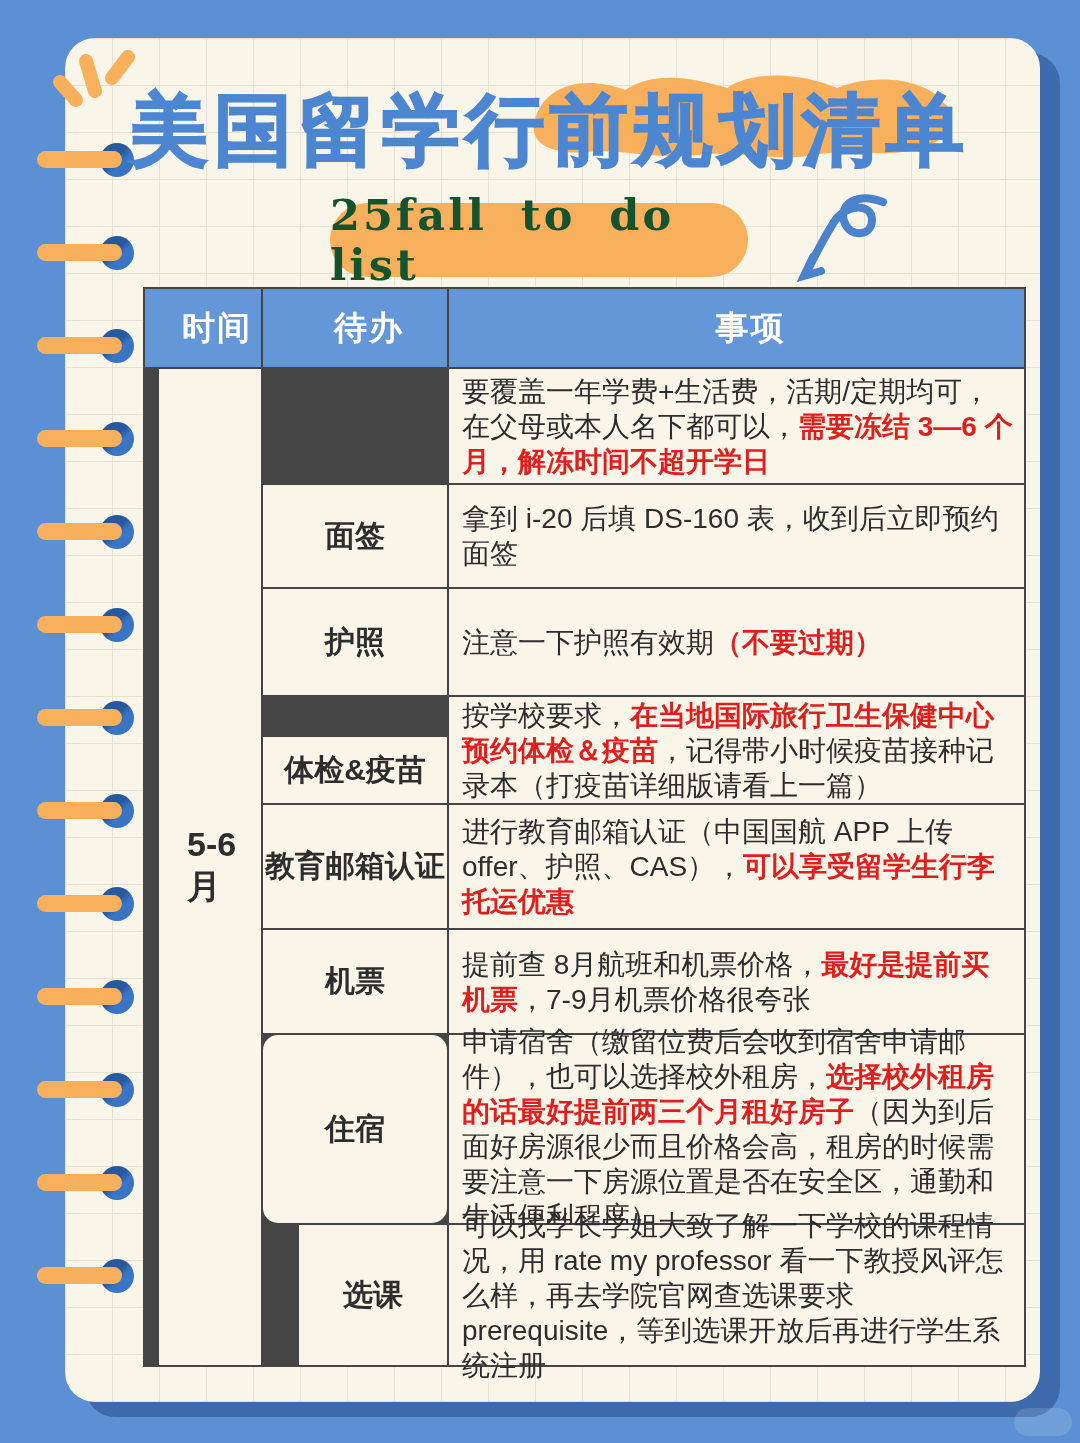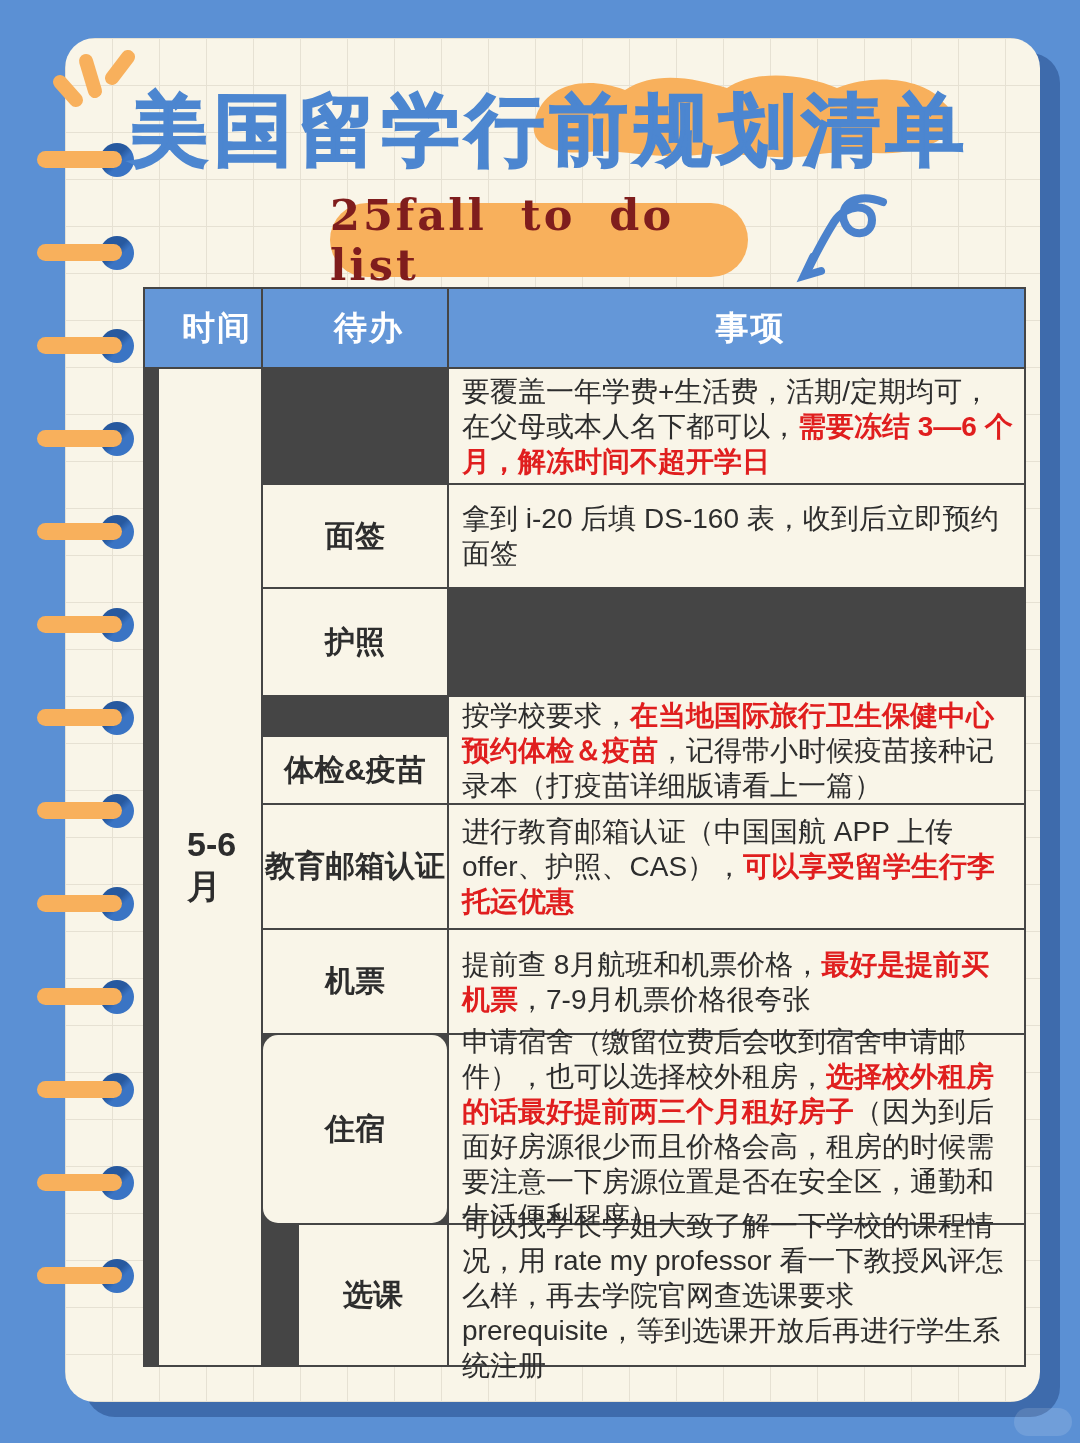--- a/index.html
+++ b/index.html
@@ -39,21 +39,21 @@
     text-align:center;font-size:78px;line-height:1.05;font-weight:900;
     color:var(--title-blue);letter-spacing:6px;white-space:nowrap;
     -webkit-text-stroke:2px var(--title-blue);
   }
   .badge{
     position:absolute;left:330px;top:203px;width:418px;height:74px;z-index:2;
     background:var(--orange);border-radius:38px;
     display:flex;align-items:center;justify-content:center;
   }
   .badge span{
-    color:#7f1d1d;font-family:"DejaVu Serif","Liberation Serif",serif;
+    color:#14532d;font-family:"DejaVu Serif","Liberation Serif",serif;
     font-size:43px;font-weight:700;letter-spacing:3px;word-spacing:16px;
   }
   .arrow-doodle{position:absolute;left:785px;top:190px;z-index:2;}
 
   .sheet-table{
     position:absolute;left:143px;top:287px;z-index:3;
     display:grid;
     grid-template-columns:116px 184px 575px;
     grid-template-rows:78px 114px 102px 106px 106px 123px 103px 188px 140px;
     gap:2px;background:var(--line);border:2px solid var(--line);
@@ -170,20 +170,23 @@
   <div class="cell items-cell" style="grid-area: 2 / 3;">
         <p class="cell-text"><span class="seg">要覆盖一年学费+生活费，活期/定期均可，在父母或本人名下都可以，</span><span class="seg red">需要冻结 3—6 个月，解冻时间不超开学日</span></p>
       </div>
 
   <div class="cell todo-cell" style="grid-area: 3 / 2;">面签</div>
   <div class="cell items-cell" style="grid-area: 3 / 3;">
         <p class="cell-text"><span class="seg">拿到 i-20 后填 DS-160 表，收到后立即预约面签</span></p>
       </div>
 
   <div class="cell todo-cell" style="grid-area: 4 / 2;">护照</div>
+  <div class="cell items-cell" style="grid-area: 4 / 3;">
+        <p class="cell-text"><span class="seg">注意一下护照有效期</span><span class="seg red">（不要过期）</span></p>
+      </div>
 
   <div class="cell todo-cell" style="grid-area: 5 / 2; margin-top: 40px;">体检&amp;疫苗</div>
   <div class="cell items-cell" style="grid-area: 5 / 3;">
         <p class="cell-text"><span class="seg">按学校要求，</span><span class="seg red">在当地国际旅行卫生保健中心预约体检＆疫苗</span><span class="seg">，记得带小时候疫苗接种记录本（打疫苗详细版请看上一篇）</span></p>
       </div>
 
   <div class="cell todo-cell" style="grid-area: 6 / 2;">教育邮箱认证</div>
   <div class="cell items-cell" style="grid-area: 6 / 3;">
         <p class="cell-text"><span class="seg">进行教育邮箱认证（中国国航 APP 上传 offer、护照、CAS），</span><span class="seg red">可以享受留学生行李托运优惠</span></p>
       </div>

